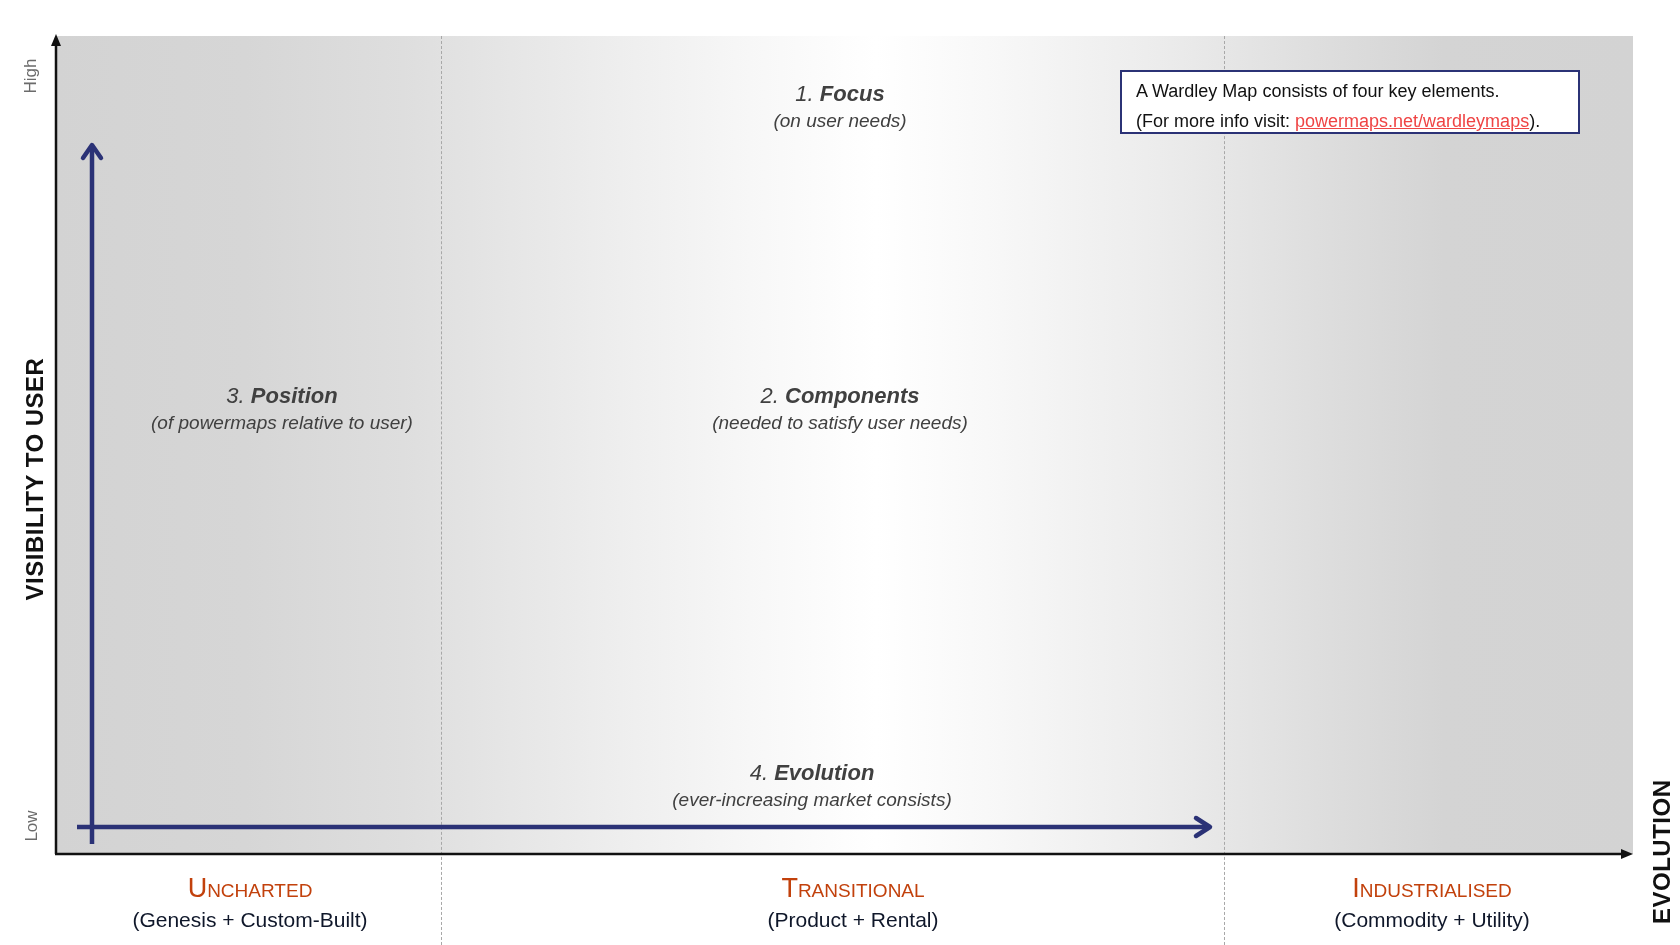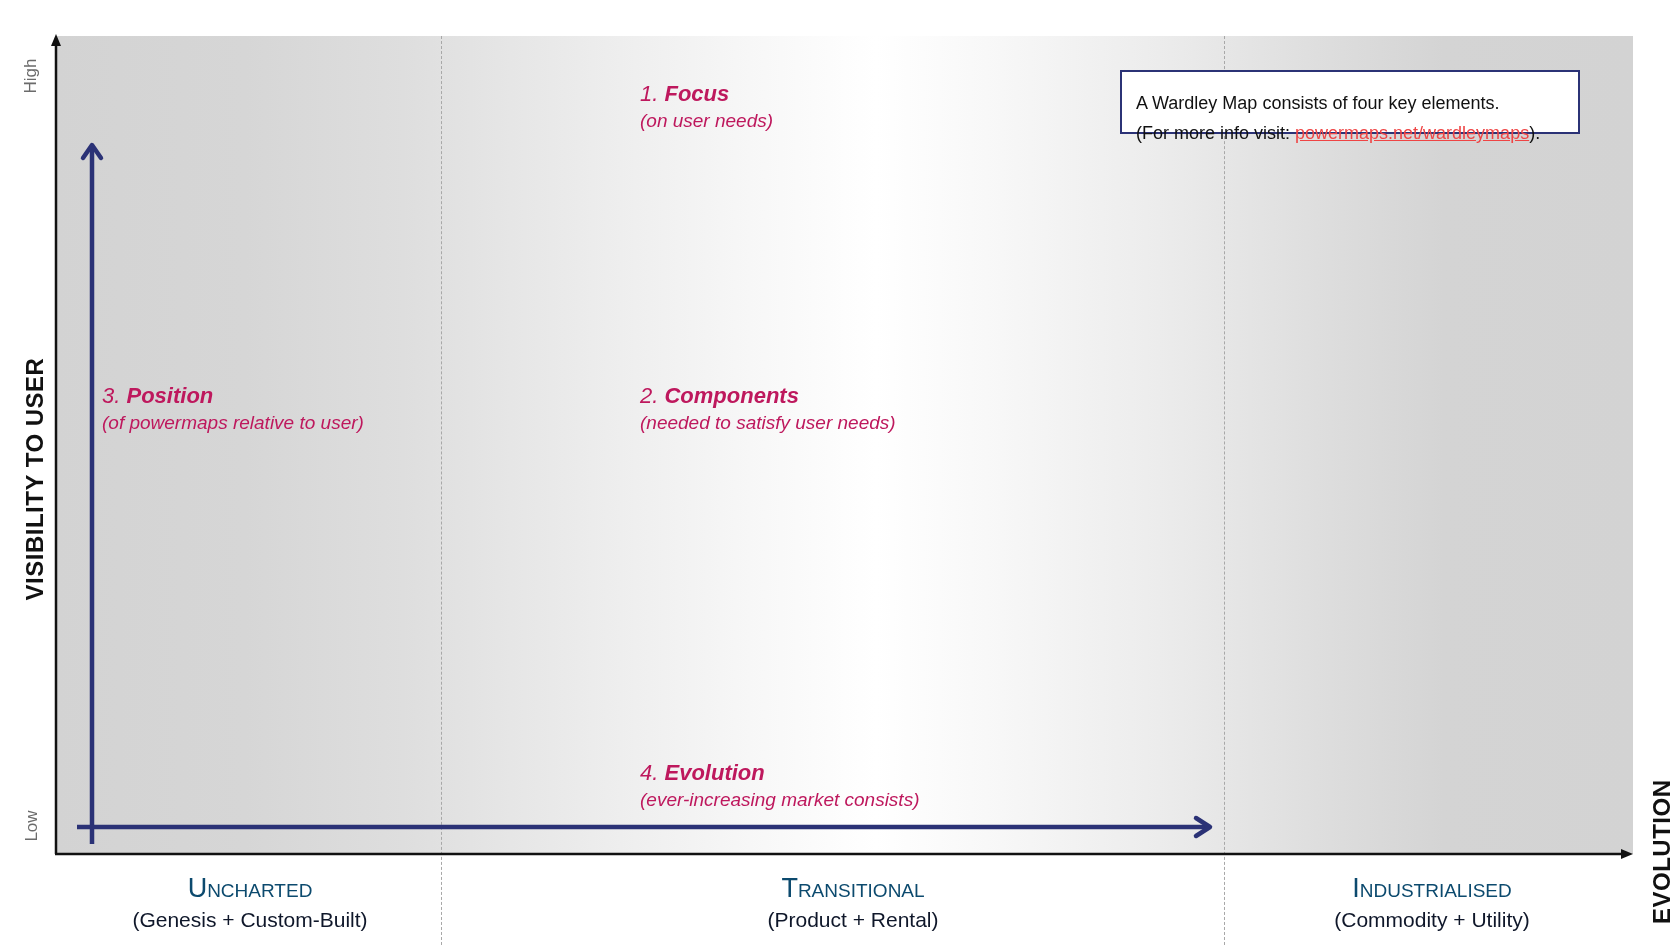--- a/index.html
+++ b/index.html
@@ -13,30 +13,30 @@
              border-left:1.3px dashed #a8a8a8; }
   .svg-layer { position:absolute; left:0; top:0; }
   .ax-tick { position:absolute; font-size:17px; color:#6b6b6b;
              transform-origin:center center; transform:rotate(-90deg); white-space:nowrap; }
   .ylabel { position:absolute; left:-95px; top:465px; width:260px; text-align:center;
             font-weight:bold; font-size:24px; letter-spacing:0.5px; color:#111;
             transform:rotate(-90deg); white-space:nowrap; }
   .xlabel { position:absolute; left:1592px; top:840px; width:140px; text-align:center;
             font-weight:bold; font-size:24px; letter-spacing:0.5px; color:#111;
             transform:rotate(-90deg); white-space:nowrap; }
-  .annot { position:absolute; text-align:left; color:#be185d; font-style:italic; }
+  .annot { position:absolute; text-align:center; color:#404040; font-style:italic; }
   .annot .t { font-size:22px; line-height:28px; }
   .annot .t b { font-weight:bold; }
   .annot .s { font-size:19px; line-height:25px; }
   .info { position:absolute; left:1120px; top:70px; width:460px; height:64px;
           border:2px solid #2b3276; background:#fff; box-sizing:border-box;
-          padding:16px 14px; font-size:18px; color:#111; line-height:30px; }
+          padding:4px 14px; font-size:18px; color:#111; line-height:30px; }
   .info a { color:#ef4444; text-decoration:underline; }
   .stage { position:absolute; text-align:center; }
-  .stage .name { font-size:27px; color:#0c4a6e; font-variant:small-caps; line-height:32px; }
+  .stage .name { font-size:27px; color:#c2410c; font-variant:small-caps; line-height:32px; }
   .stage .sub { font-size:21px; color:#0f172a; line-height:32px; }
 </style>
 </head>
 <body>
 
 <div class="plot"></div>
 
 <div class="divider" style="left:441px;"></div>
 <div class="divider" style="left:1224px;"></div>
 
@@ -73,21 +73,21 @@
 <div class="annot" style="left:640px; top:382px; width:400px;">
   <div class="t"><span>2.</span> <b>Components</b></div>
   <div class="s">(needed to satisfy user needs)</div>
 </div>
 
 <div class="annot" style="left:102px; top:382px; width:360px;">
   <div class="t"><span>3.</span> <b>Position</b></div>
   <div class="s">(of powermaps relative to user)</div>
 </div>
 
-<div class="annot" style="left:640px; top:759px; width:400px;">
+<div class="annot" style="left:612px; top:759px; width:400px;">
   <div class="t"><span>4.</span> <b>Evolution</b></div>
   <div class="s">(ever-increasing market consists)</div>
 </div>
 
 <div class="stage" style="left:90px; top:872px; width:320px;">
   <div class="name">Uncharted</div>
   <div class="sub">(Genesis + Custom-Built)</div>
 </div>
 <div class="stage" style="left:693px; top:872px; width:320px;">
   <div class="name">Transitional</div>

